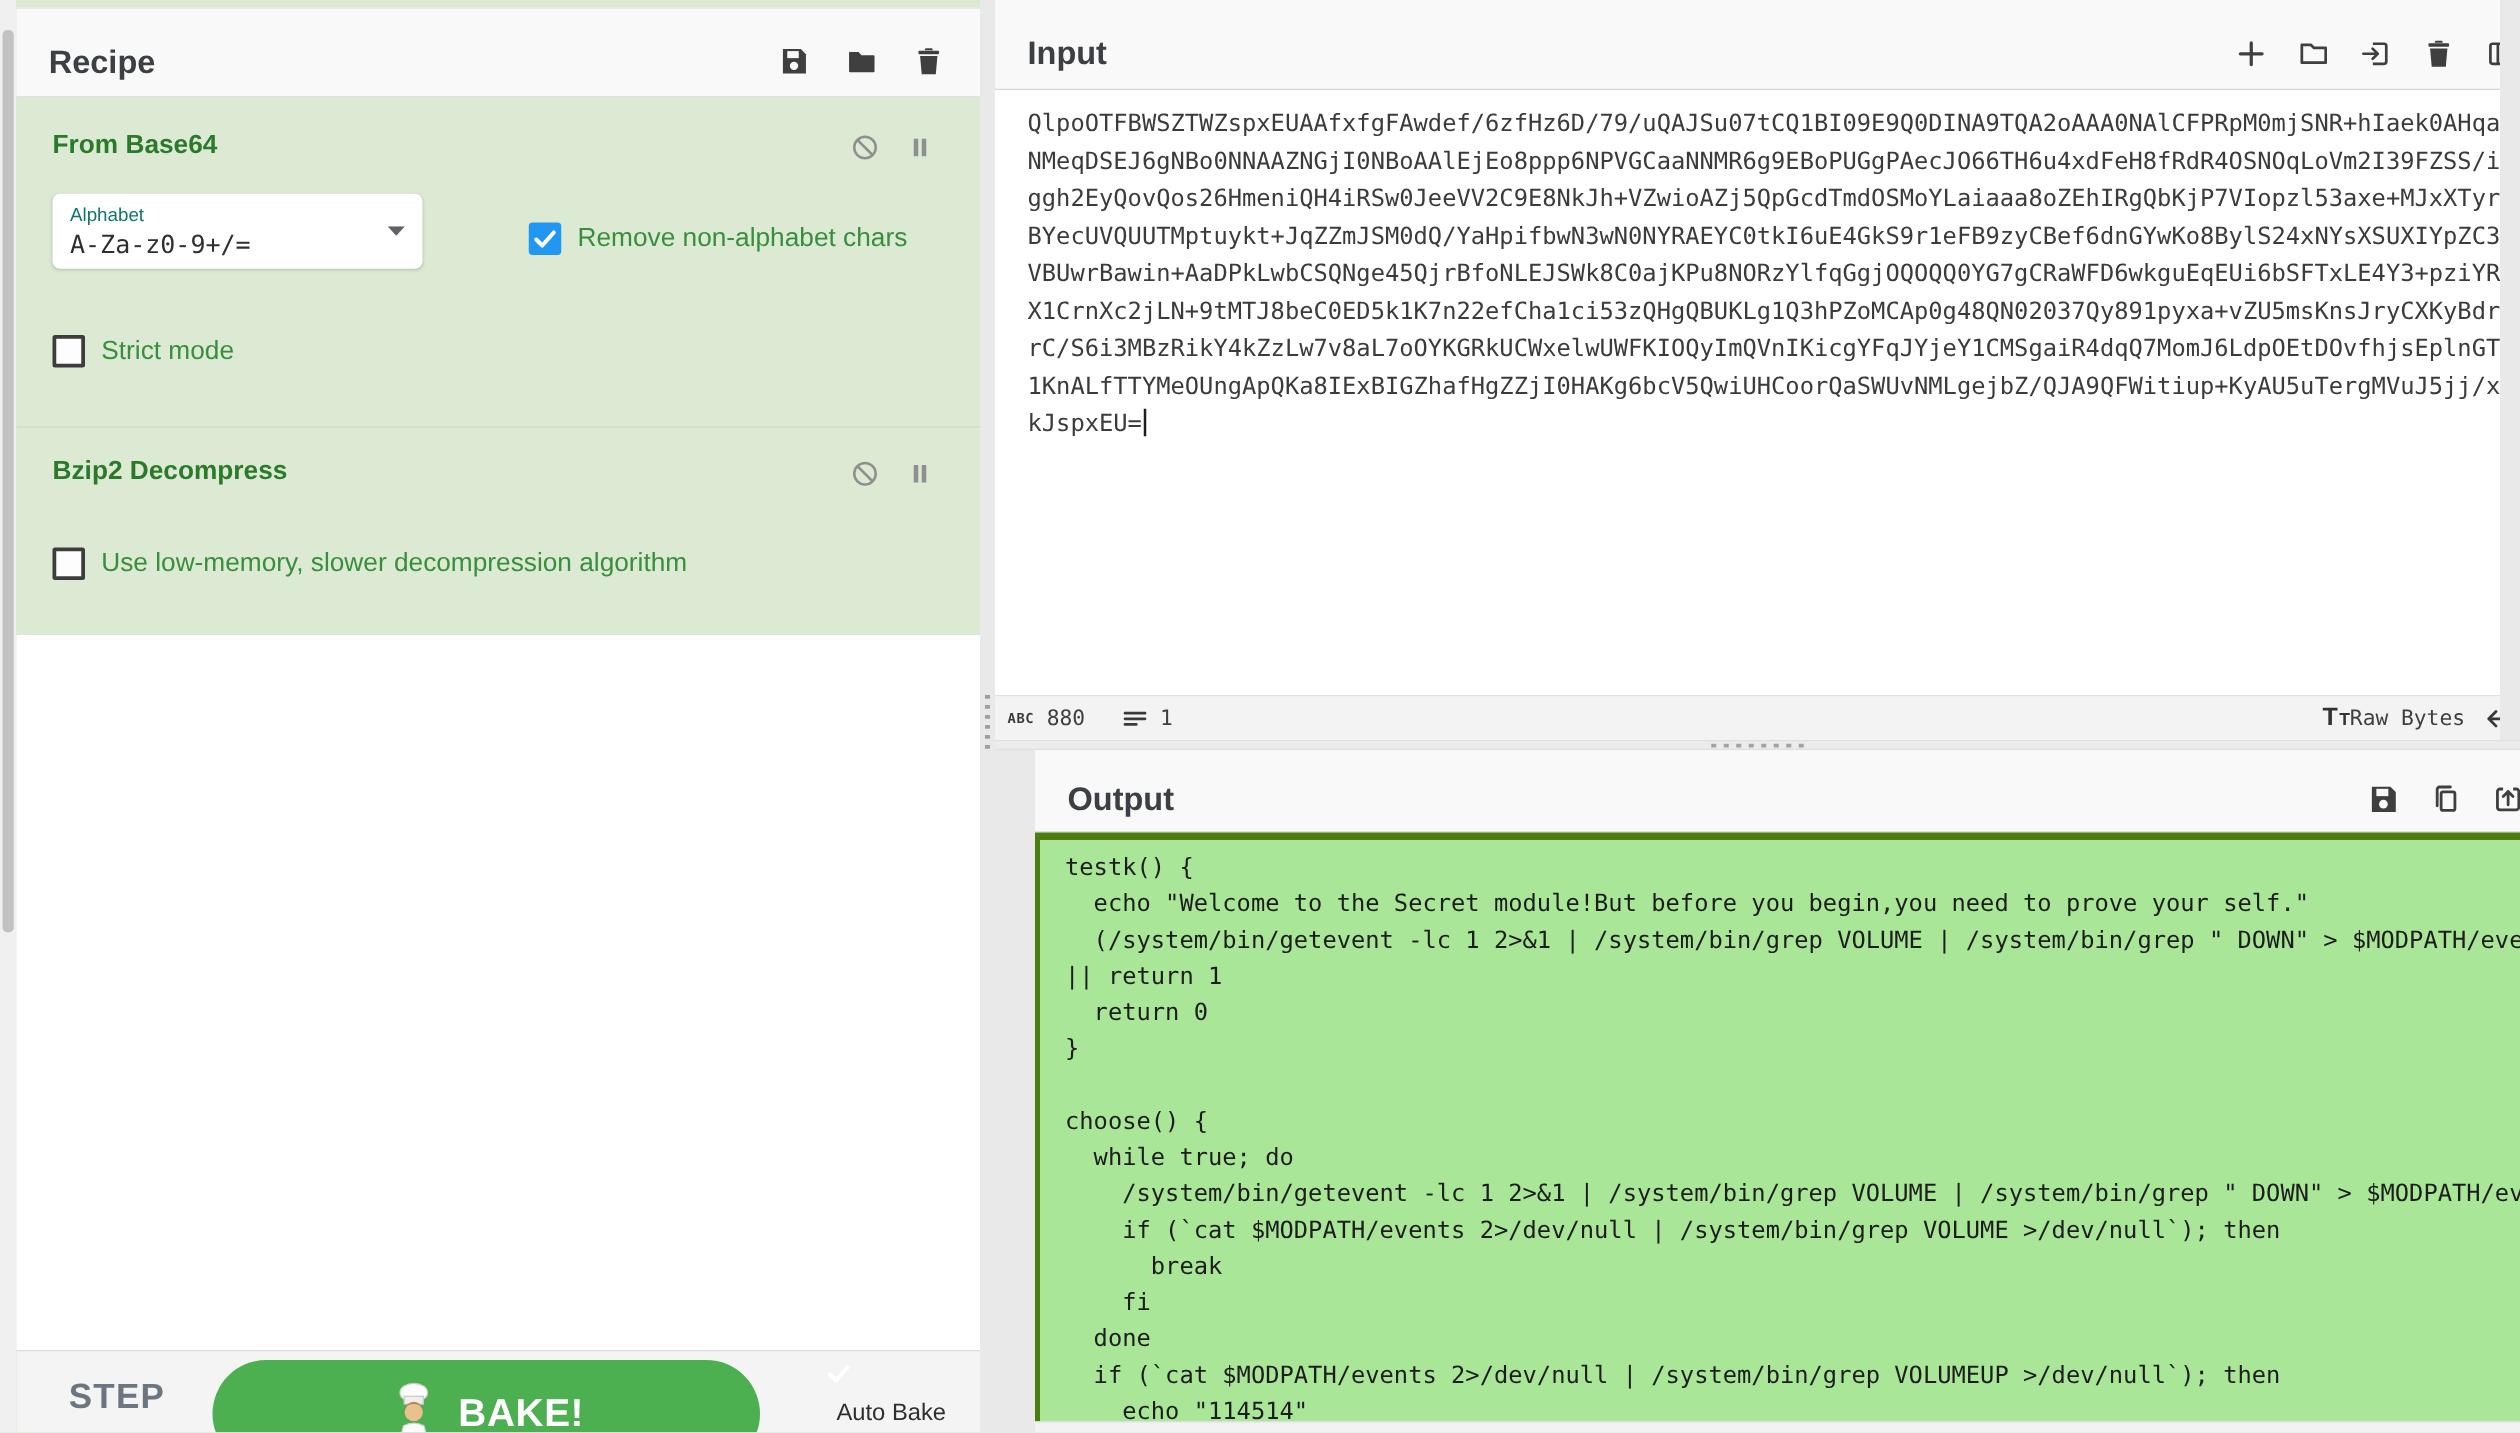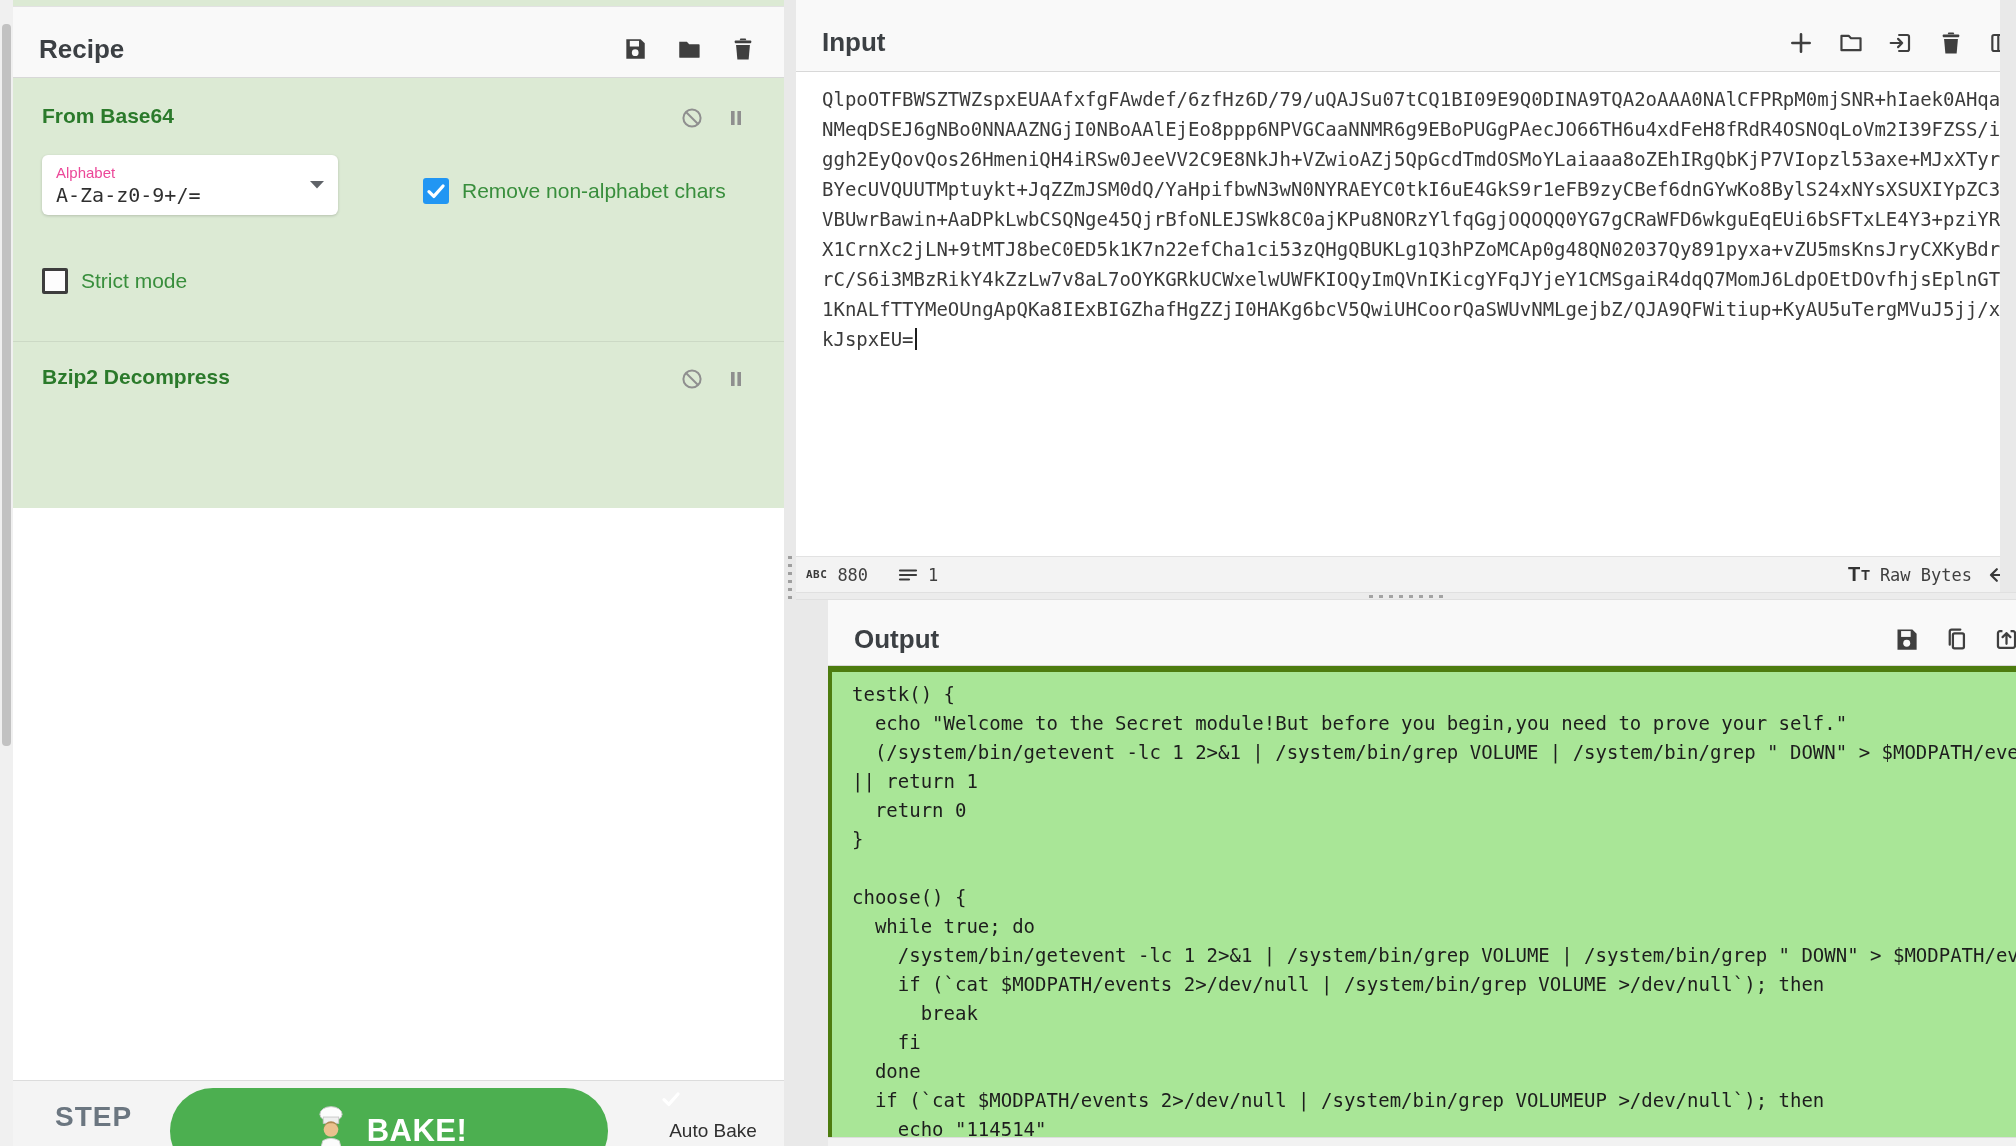--- a/index.html
+++ b/index.html
@@ -26,21 +26,21 @@
   .op-title{position:absolute;left:29px;font-size:21px;font-weight:700;color:#2b7a2b;}
   .op1 .op-title{top:26px;text-align:center;}
   .op2 .op-title{top:24px;}
   .op-controls{position:absolute;right:36px;display:flex;gap:20px;color:#8f8f8f;}
   .op1 .op-controls{top:28px;}
   .op2 .op-controls{top:26px;}
   .op-controls .icn{width:24px;height:24px;cursor:pointer;}
 
   .selectbox{position:absolute;left:29px;top:77px;width:296px;height:60px;background:#fff;border-radius:6px;
     box-shadow:0 1px 3px rgba(0,0,0,0.18);cursor:pointer;}
-  .arglabel{font-size:15px;color:#ec4899;margin:9px 0 0 14px;}
+  .arglabel{font-size:15px;color:#0f766e;margin:9px 0 0 14px;}
   .argvalue{font-size:20px;font-family:"DejaVu Sans Mono",monospace;color:#2f2f2f;margin:2px 0 0 14px;}
   .caret{position:absolute;right:14px;top:26px;}
 
   .cbrow{position:absolute;display:flex;align-items:center;gap:13px;cursor:pointer;}
   .cbrow .cblabel{font-size:21px;color:#388e3c;}
   .cb-remove{left:410px;top:100px;}
   .cb-strict{left:29px;top:190px;}
   .cb-lowmem{left:29px;top:97px;}
   .box{width:26px;height:26px;box-sizing:border-box;border-radius:3px;flex:0 0 auto;}
   .box.on{background:#2196f3;}
@@ -72,21 +72,21 @@
 
   .ifooter{position:absolute;left:0;right:0;bottom:0;height:36px;background:#f3f3f3;border-top:1px solid #e2e2e2;
     display:flex;align-items:center;font-family:"DejaVu Sans Mono",monospace;font-size:17px;color:#3f3f3f;
     padding:0 0 0 10px;box-sizing:border-box;}
   .abc{font-size:11px;font-weight:700;letter-spacing:0.5px;color:#3a3a3a;}
   .cnt{margin-left:10px;}
   .lines-icn{margin-left:30px;color:#3a3a3a;}
   .ifooter-right{margin-left:auto;display:flex;align-items:center;margin-right:-10px;}
   .t-big{font-size:20px;font-weight:700;color:#333;font-family:"Liberation Sans",sans-serif;}
   .t-small{font-size:14px;font-weight:700;color:#333;font-family:"Liberation Sans",sans-serif;margin-left:1px;}
-  .enc-label{margin-left:10px;margin-right:14px;}
+  .enc-label{margin-right:14px;}
   .arrow-icn{color:#3a3a3a;}
 
   
   .hsplit{position:absolute;left:796px;top:592px;width:1220px;height:8px;background:#ececec;
     border-top:1px solid #e0e0e0;border-bottom:1px solid #e0e0e0;box-sizing:border-box;
     display:flex;align-items:center;justify-content:center;gap:6px;cursor:row-resize;}
   .hsplit i{display:block;width:4px;height:3px;background:#a3a3a3;}
   .vsplit{position:absolute;left:785px;top:556px;width:10px;display:flex;flex-direction:column;align-items:center;gap:5px;cursor:col-resize;}
   .vsplit i{display:block;width:4px;height:3px;background:#9f9f9f;}
 
@@ -188,20 +188,24 @@
             </svg>
         </span>
         <span class="icn">
           <svg viewBox="0 0 24 24" width="24" height="24">
               <rect x="7" y="5" width="3.6" height="14" fill="currentColor"></rect>
               <rect x="13.4" y="5" width="3.6" height="14" fill="currentColor"></rect>
             </svg>
         </span>
       </span>
 
+      <label class="cbrow cb-lowmem">
+        <span class="box off"></span>
+        <span class="cblabel">Use low-memory, slower decompression algorithm</span>
+      </label>
     </div>
 
     <div class="recipe-white"></div>
 
     <div class="controls">
       <span class="step">STEP</span>
       <button class="bake">
         <span>
           <svg viewBox="0 0 40 54" width="40" height="52">
             <ellipse cx="20" cy="9.5" rx="11.5" ry="7.8" fill="#fdfdfd" stroke="#c9c9c9"></ellipse>

